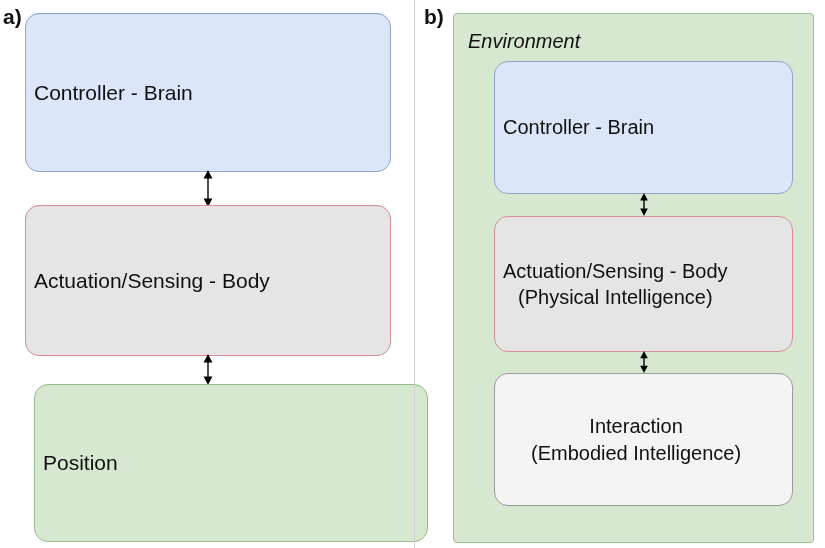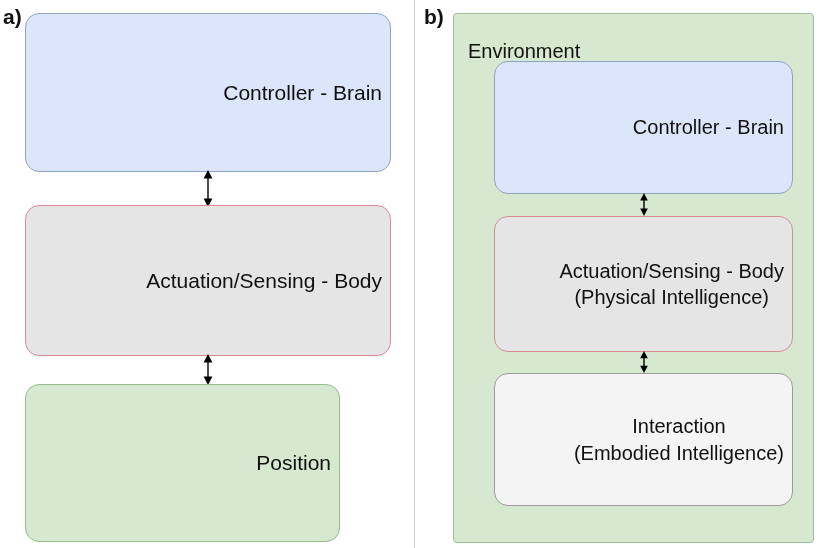--- a/index.html
+++ b/index.html
@@ -36,21 +36,21 @@
     width: 1px;
     background: #cfcfcf;
   }
 
   .node {
     position: absolute;
     box-sizing: border-box;
     border-radius: 14px;
     display: flex;
     align-items: center;
-    justify-content: flex-end;
+    justify-content: flex-start;
     text-align: center;
     line-height: 1.32;
   }
 
   .node-blue {
     background: #dbe6fb;
     border: 1.4px solid #8ea4c4;
   }
   .node-pink {
     background: #e5e5e5;
@@ -117,30 +117,30 @@
   </div>
 
   <div class="arrow" style="left:199px; top:354px;">
     <svg width="18" height="31" viewBox="0 0 18 31">
       <line x1="9" y1="5" x2="9" y2="26" stroke="#000000" stroke-width="1.4"></line>
       <polygon points="9,0 4.6,8.6 13.4,8.6" fill="#000000"></polygon>
       <polygon points="9,31 4.6,22.4 13.4,22.4" fill="#000000"></polygon>
     </svg>
   </div>
 
-  <div class="node node-green" style="left:25px; top:384px; width:315px; height:158px; font-size:21px;">
+  <div class="node node-green" style="left:34px; top:384px; width:394px; height:158px; font-size:21px;">
     <span class="node-text">Position</span>
   </div>
 
   <div class="divider" style="left:414px;"></div>
 
   <div class="panel-label" style="left:424px; top:6px;">b)</div>
 
   <div class="env-box" style="position:absolute; left:453px; top:13px; width:359px; height:528px;">
-    <div class="env-title" style="left:14px; top:27px; position:absolute;">Environment</div>
+    <div class="env-title" style="left:14px; top:17px; position:absolute;font-style:italic;">Environment</div>
   </div>
 
   <div class="node node-blue" style="left:494px; top:61px; width:299px; height:133px; font-size:20px;">
     <span class="node-text">Controller  - Brain</span>
   </div>
 
   <div class="arrow" style="left:635px; top:193px;">
     <svg width="18" height="23" viewBox="0 0 18 23">
       <line x1="9" y1="4" x2="9" y2="19" stroke="#000000" stroke-width="1.4"></line>
       <polygon points="9,0 5.2,7.6 12.8,7.6" fill="#000000"></polygon>

